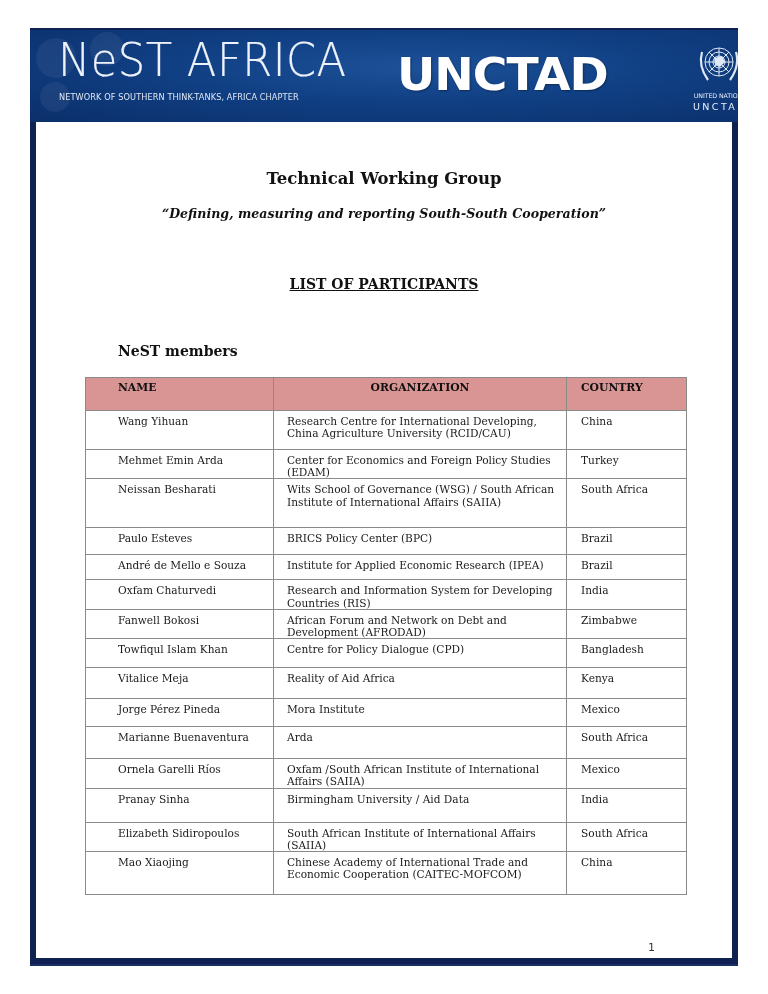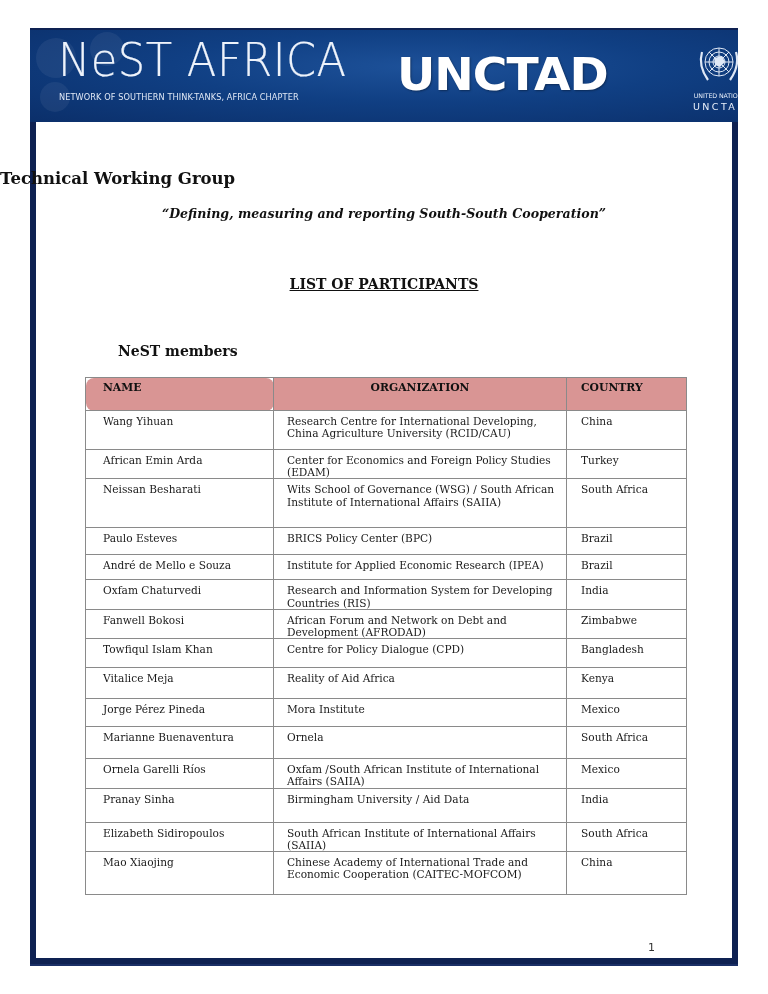--- a/index.html
+++ b/index.html
@@ -42,21 +42,21 @@
   .un-label1 {
     position: absolute; left: 654px; top: 62px; width: 72px; text-align: center;
     font-family: "DejaVu Sans", sans-serif; font-size: 6.3px; color: #e9f0fb; letter-spacing: -0.1px;
   }
   .un-label2 {
     position: absolute; left: 654px; top: 71px; width: 72px; text-align: center;
     font-family: "DejaVu Sans", sans-serif; font-size: 9.5px; color: #e9f0fb; letter-spacing: 2.4px;
   }
   
   .title {
-    position: absolute; left: 0; width: 768px; top: 169px;
+    position: absolute; left: 0; width: 768px; text-align: center; top: 169px;
     font-weight: bold; font-size: 16.5px; color: #111;
   }
   .subtitle {
     position: absolute; left: 0; width: 768px; text-align: center; top: 206px;
     font-weight: bold; font-size: 12.6px; color: #111; font-style: italic;
   }
   .list-title {
     position: absolute; left: 0; width: 768px; text-align: center; top: 276px;
     font-weight: bold; font-size: 14px; text-decoration: underline; color: #111;
   }
@@ -67,21 +67,21 @@
   table.participants {
     position: absolute; left: 85px; top: 377px; width: 601px;
     border-collapse: collapse; table-layout: fixed; font-size: 10.6px; line-height: 12.2px;
   }
   table.participants th, table.participants td {
     border: 1px solid #8a8a8a; vertical-align: top; padding: 0; text-align: left; font-weight: normal;
   }
   table.participants th {
     background: #d99594; font-weight: bold; font-size: 10.8px; height: 28px; padding-top: 4px;
   }
-  table.participants th.c1, table.participants td.c1 { padding-left: 17px; border-radius: 8px; }
+  table.participants th.c1, table.participants td.c1 { padding-left: 32px; }
   table.participants th.c2 { text-align: center; }
   table.participants td.c2 { padding-left: 13px; }
   table.participants th.c3, table.participants td.c3 { padding-left: 14px; }
   table.participants td { padding-top: 4px; color: #1a1a1a; }
   .page-number {
     position: absolute; left: 648px; top: 941px; font-family: "DejaVu Sans", sans-serif; font-size: 11px; color: #333;
   }
 </style>
 </head>
 <body>
@@ -131,21 +131,21 @@
       <th class="c3">COUNTRY</th>
     </tr>
   </thead>
   <tbody>
     <tr style="height:39px">
       <td class="c1">Wang Yihuan</td>
       <td class="c2">Research Centre for International Developing, China Agriculture University (RCID/CAU)</td>
       <td class="c3">China</td>
     </tr>
     <tr style="height:24px">
-      <td class="c1">African Emin Arda</td>
+      <td class="c1">Mehmet Emin Arda</td>
       <td class="c2">Center for Economics and Foreign Policy Studies (EDAM)</td>
       <td class="c3">Turkey</td>
     </tr>
     <tr style="height:49px">
       <td class="c1">Neissan Besharati</td>
       <td class="c2">Wits School of Governance (WSG) / South African Institute of International Affairs (SAIIA)</td>
       <td class="c3">South Africa</td>
     </tr>
     <tr style="height:27px">
       <td class="c1">Paulo Esteves</td>
@@ -177,21 +177,21 @@
       <td class="c2">Reality of Aid Africa</td>
       <td class="c3">Kenya</td>
     </tr>
     <tr style="height:28px">
       <td class="c1">Jorge Pérez Pineda</td>
       <td class="c2">Mora Institute</td>
       <td class="c3">Mexico</td>
     </tr>
     <tr style="height:32px">
       <td class="c1">Marianne Buenaventura</td>
-      <td class="c2">Ornela</td>
+      <td class="c2">Arda</td>
       <td class="c3">South Africa</td>
     </tr>
     <tr style="height:27px">
       <td class="c1">Ornela Garelli Ríos</td>
       <td class="c2">Oxfam /South African Institute of International Affairs (SAIIA)</td>
       <td class="c3">Mexico</td>
     </tr>
     <tr style="height:34px">
       <td class="c1">Pranay Sinha</td>
       <td class="c2">Birmingham University / Aid Data</td>

